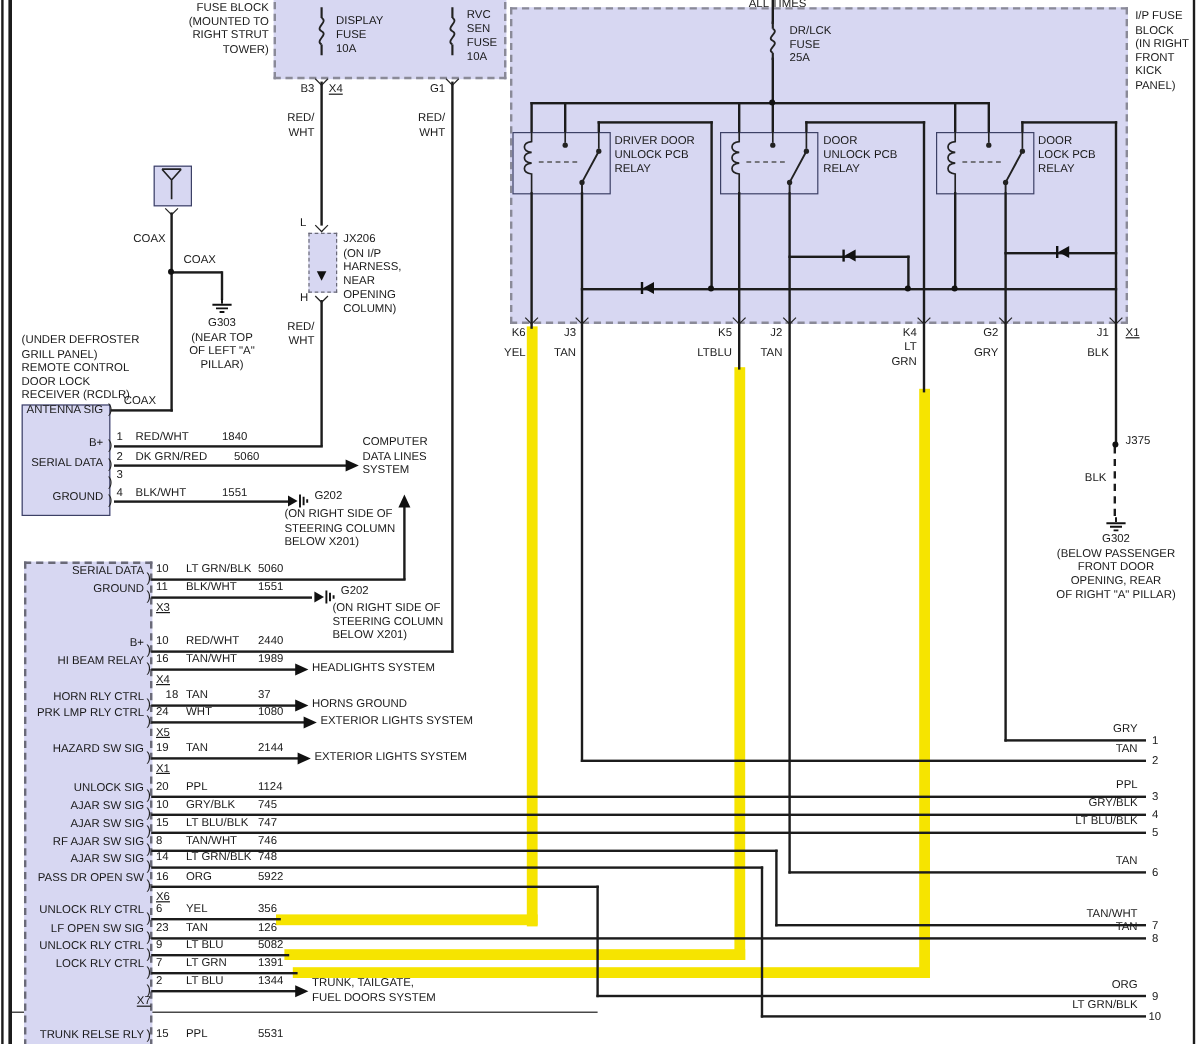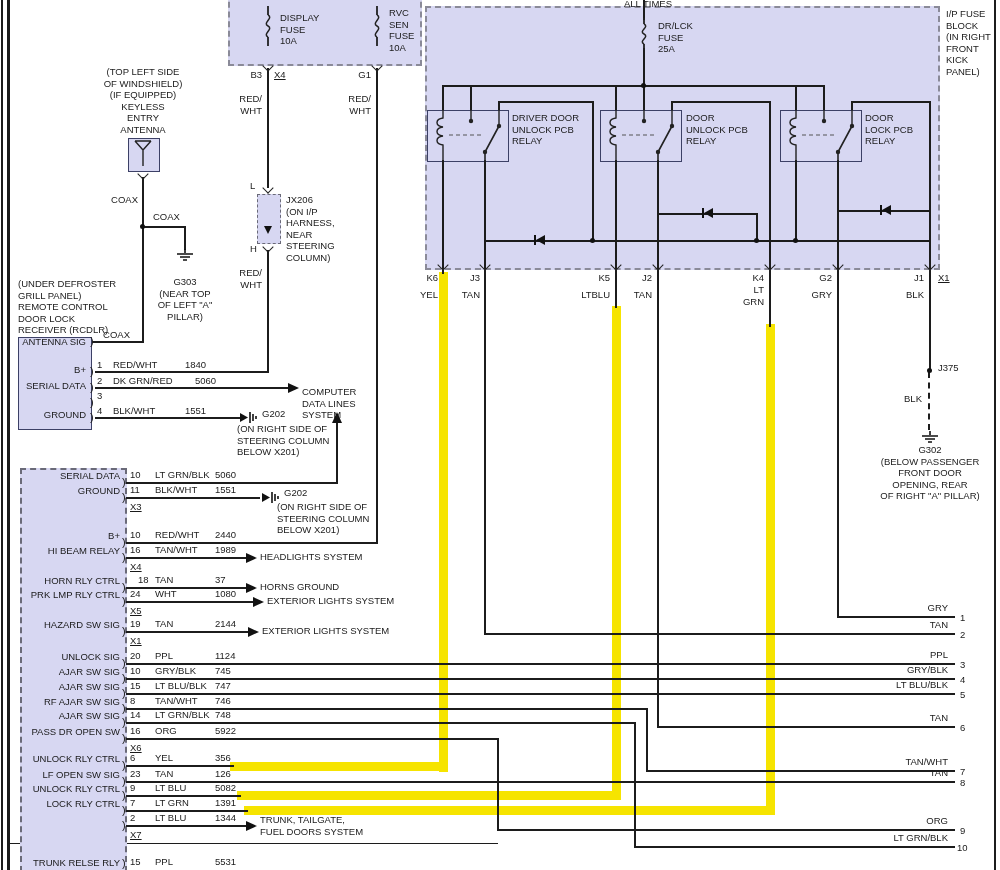--- a/index.html
+++ b/index.html
@@ -239,55 +239,53 @@
   <div class="br" style="left:122px;top:703px">)</div>
   <div class="br" style="left:122px;top:717px">)</div>
   <div class="br" style="left:122px;top:733px">)</div>
   <div class="br" style="left:122px;top:760px">)</div>
   <div class="br" style="left:122px;top:776px">)</div>
   <div class="br" style="left:122px;top:790px">)</div>
   <div class="br" style="left:122px;top:805px">)</div>
   <div class="br" style="left:122px;top:820px">)</div>
   <div class="br" style="left:122px;top:858px">)</div>
 
+  <div class="t ra" style="left:118px;top:1px;width:106px">FUSE BLOCK
+(MOUNTED TO
+RIGHT STRUT
+TOWER)</div>
   <div class="t" style="left:280px;top:12px">DISPLAY
 FUSE
 10A</div>
   <div class="t" style="left:389px;top:7px">RVC
 SEN
 FUSE
 10A</div>
   <div class="t ra" style="left:240px;top:69px;width:22px">B3</div>
   <div class="t ul" style="left:274px;top:69px">X4</div>
   <div class="t ra" style="left:349px;top:69px;width:22px">G1</div>
   <div class="t ul" style="left:383px;top:69px"></div>
   <div class="t ra" style="left:228px;top:93px;width:34px">RED/
 WHT</div>
   <div class="t ra" style="left:337px;top:93px;width:34px">RED/
 WHT</div>
 
-  <div class="t ctr" style="left:83px;top:66px;width:120px">(TOP LEFT SIDE
-OF WINDSHIELD)
-(IF EQUIPPED)
-KEYLESS
-ENTRY
-ANTENNA</div>
   <div class="t ra" style="left:106px;top:194px;width:32px">COAX</div>
   <div class="t" style="left:153px;top:211px">COAX</div>
   <div class="t ra" style="left:98px;top:329px;width:32px">COAX</div>
-  <div class="t ctr" style="left:135px;top:276px;width:100px">G303
+  <div class="t ctr" style="left:135px;top:264px;width:100px">G303
 (NEAR TOP
 OF LEFT "A"
 PILLAR)</div>
 
   <div class="t" style="left:286px;top:194px">JX206
 (ON I/P
 HARNESS,
 NEAR
-STEERING
+OPENING
 COLUMN)</div>
   <div class="t" style="left:250px;top:180px">L</div>
   <div class="t" style="left:250px;top:243px">H</div>
   <div class="t ra" style="left:228px;top:267px;width:34px">RED/
 WHT</div>
 
   <div class="t" style="left:18px;top:278px">(UNDER DEFROSTER
 GRILL PANEL)
 REMOTE CONTROL
 DOOR LOCK
@@ -303,21 +301,21 @@
   <div class="t" style="left:113px;top:375px">DK GRN/RED</div>
   <div class="t" style="left:195px;top:375px">5060</div>
   <div class="t" style="left:97px;top:390px">3</div>
   <div class="t" style="left:97px;top:405px">4</div>
   <div class="t" style="left:113px;top:405px">BLK/WHT</div>
   <div class="t" style="left:185px;top:405px">1551</div>
   <div class="t" style="left:262px;top:408px">G202</div>
   <div class="t" style="left:237px;top:423px">(ON RIGHT SIDE OF
 STEERING COLUMN
 BELOW X201)</div>
-  <div class="t" style="left:302px;top:386px">COMPUTER
+  <div class="t" style="left:302px;top:363px">COMPUTER
 DATA LINES
 SYSTEM</div>
 
   <div class="t ctr" style="left:608px;top:-2px;width:80px">ALL TIMES</div>
   <div class="t" style="left:946px;top:8px">I/P FUSE
 BLOCK
 (IN RIGHT
 FRONT
 KICK
 PANEL)</div>
@@ -455,21 +453,21 @@
   <div class="t" style="left:130px;top:797px">7</div>
   <div class="t" style="left:155px;top:797px">LT GRN</div>
   <div class="t" style="left:215px;top:797px">1391</div>
 
   <div class="t ra" style="left:28px;top:857px;width:92px">TRUNK RELSE RLY</div>
   <div class="t" style="left:130px;top:812px">2</div>
   <div class="t" style="left:155px;top:812px">LT BLU</div>
   <div class="t" style="left:215px;top:812px">1344</div>
   <div class="t" style="left:260px;top:814px">TRUNK, TAILGATE,
 FUEL DOORS SYSTEM</div>
-  <div class="t ul" style="left:130px;top:829px">X7</div>
+  <div class="t ul" style="left:114px;top:829px">X7</div>
 
   <div class="t" style="left:130px;top:856px">15</div>
   <div class="t" style="left:155px;top:856px">PPL</div>
   <div class="t" style="left:215px;top:856px">5531</div>
 
   <div class="t ra" style="left:848px;top:602px;width:100px">GRY</div>
   <div class="t" style="left:960px;top:612px">1</div>
   <div class="t ra" style="left:848px;top:619px;width:100px">TAN</div>
   <div class="t" style="left:960px;top:629px">2</div>
   <div class="t ra" style="left:848px;top:649px;width:100px">PPL</div>

